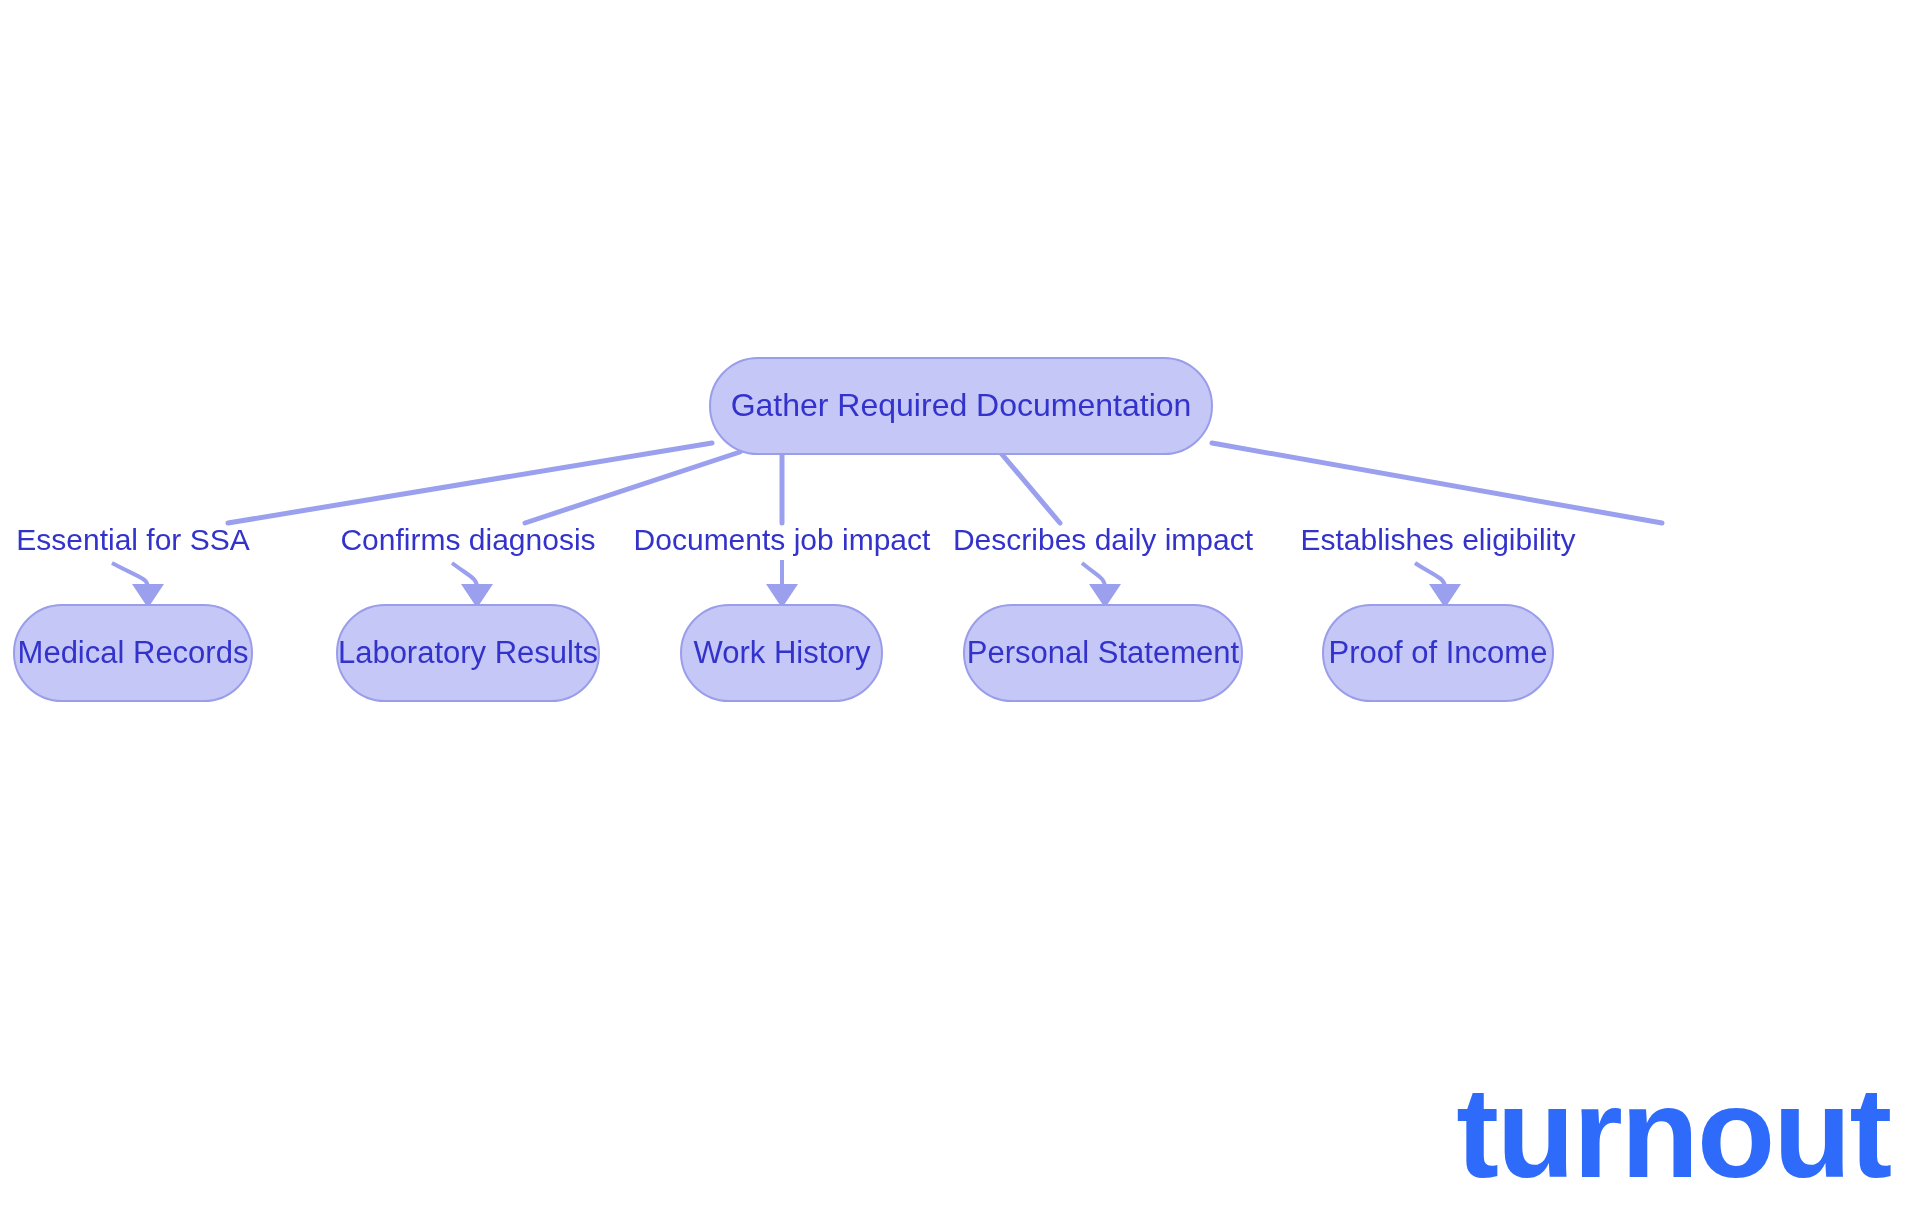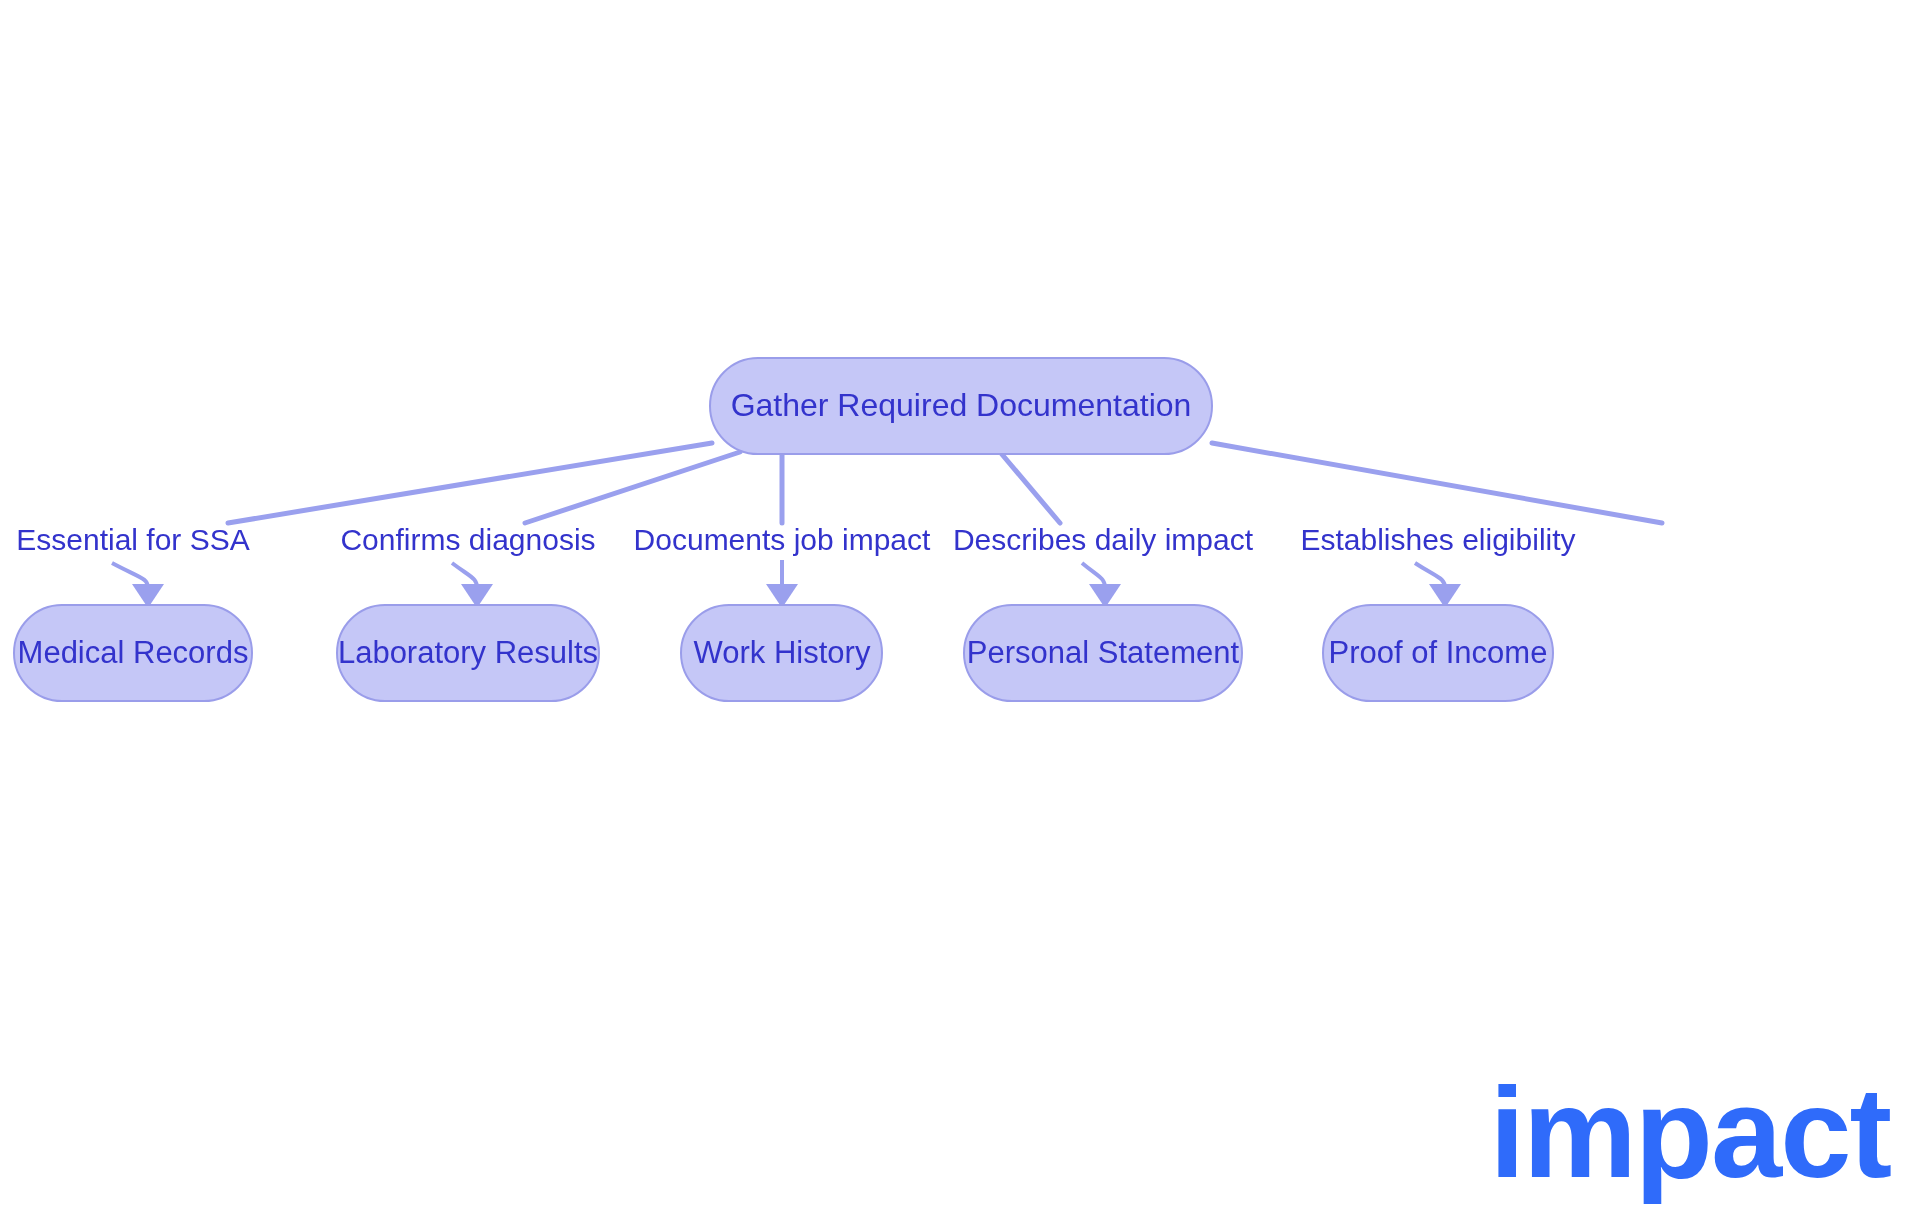--- a/index.html
+++ b/index.html
@@ -141,15 +141,15 @@
       <text class="node-text" x="1103" y="655">Personal Statement</text>
     </g>
 
     <g>
       <rect class="node-rect" x="1323" y="605" width="230" height="96" rx="48" ry="48"></rect>
       <text class="node-text" x="1438" y="655">Proof of Income</text>
     </g>
 
   </svg>
 
-  <div class="brand-logo">impact</div>
+  <div class="brand-logo">turnout</div>
 
 </div>
 
 </body></html>

